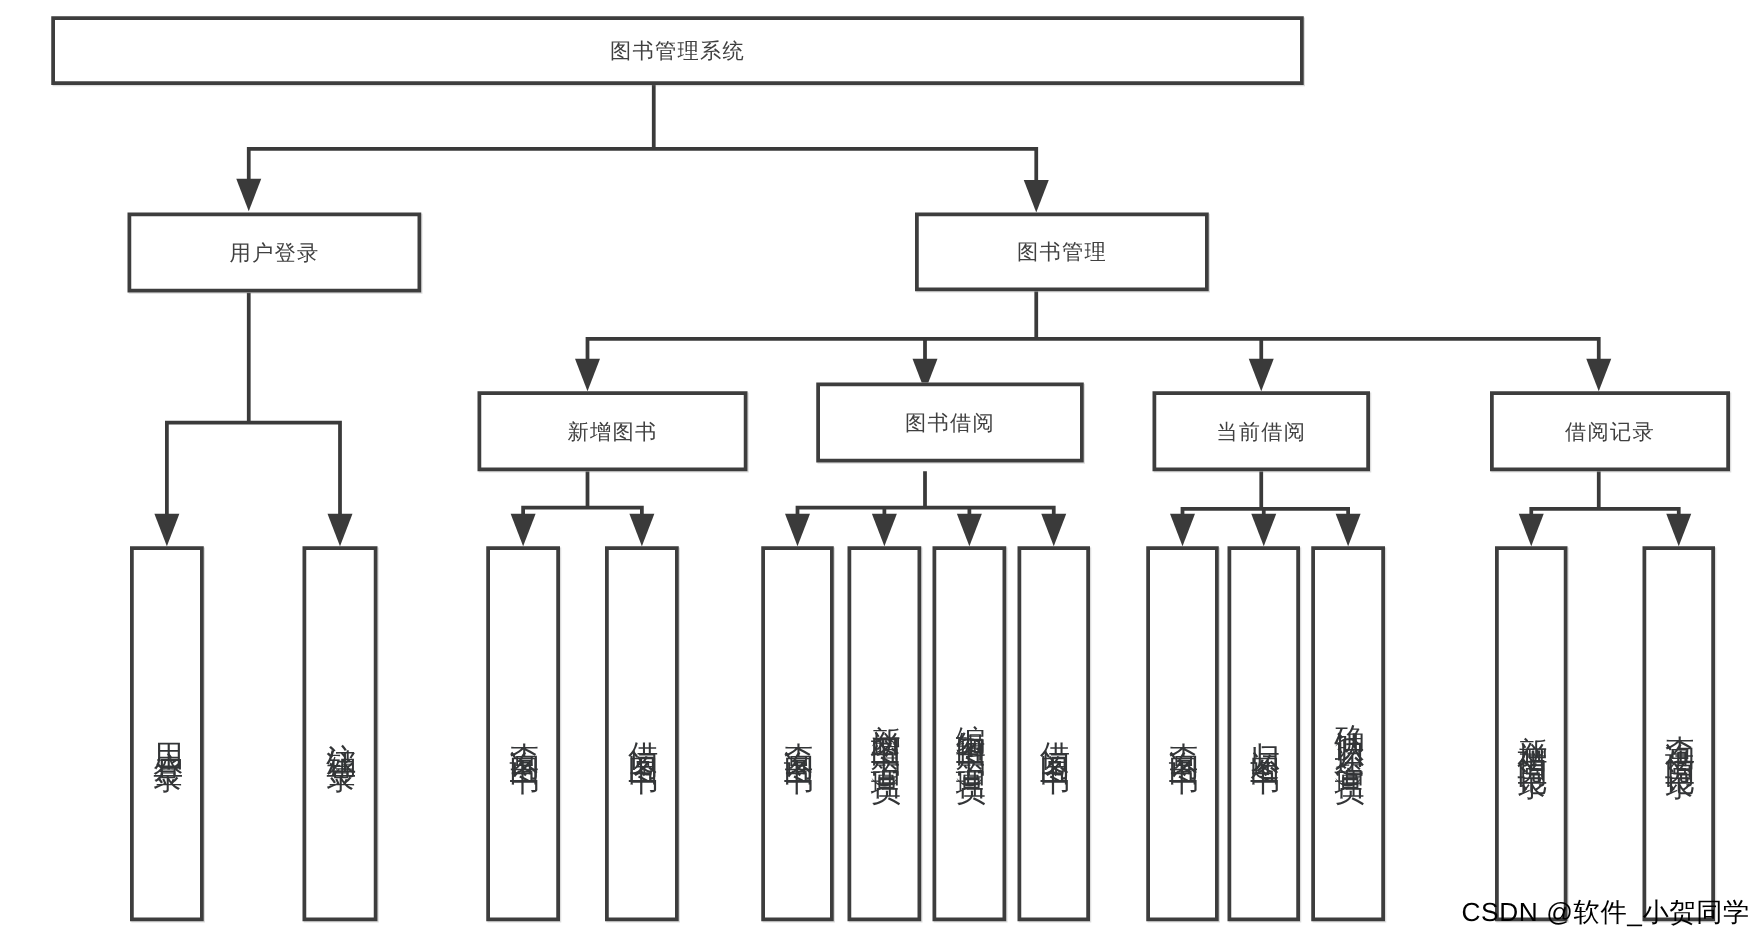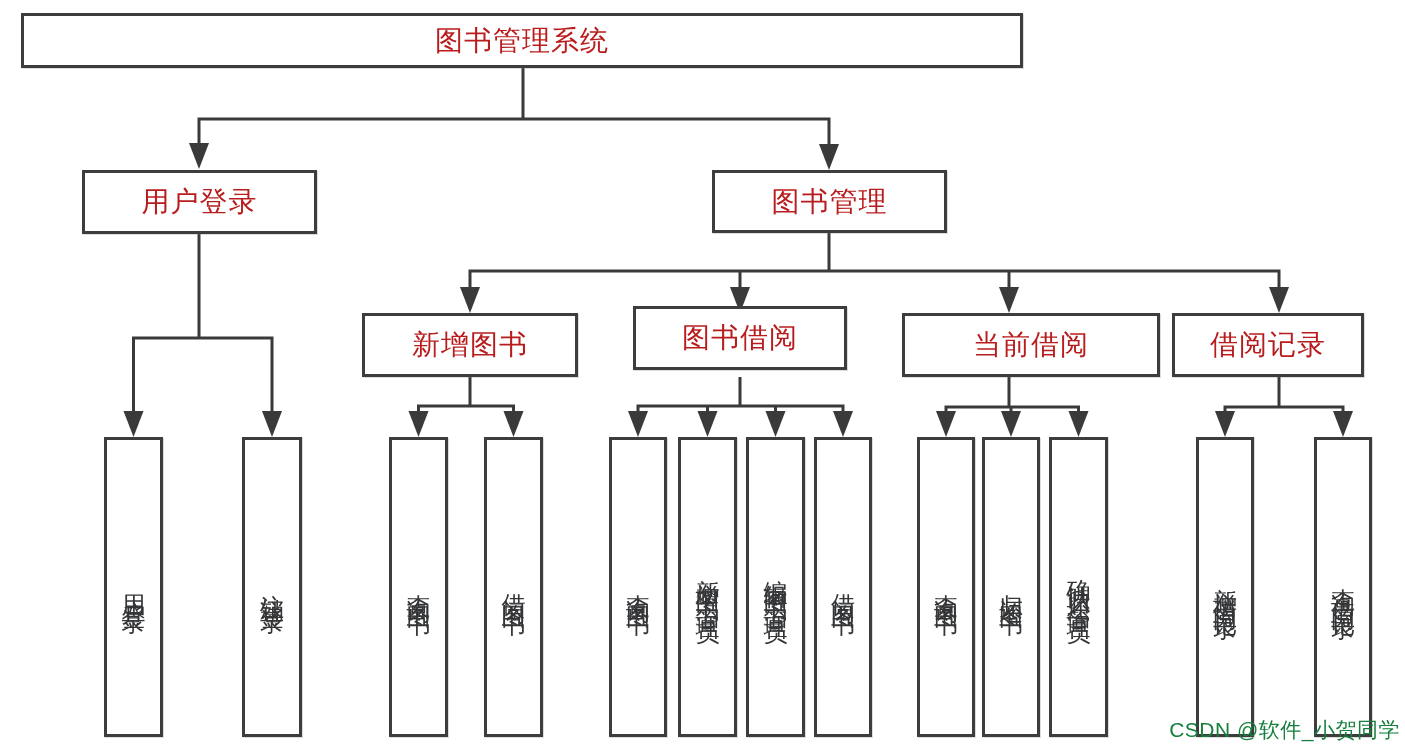--- a/index.html
+++ b/index.html
@@ -21,24 +21,25 @@
     pointer-events: none;
   }
 
   .node {
     position: absolute;
     background: #ffffff;
     border: 3px solid #3d3d3d;
     display: flex;
     align-items: center;
     justify-content: center;
-    color: #b91c1c;
-    font-size: 28px;
+    color: #404040;
+    font-size: 17px;
     letter-spacing: 1px;
     box-shadow: 1px 1px 0 rgba(120,120,120,0.25);
+    margin-left: 20px;
   }
 
   .vnode {
     position: absolute;
     background: #ffffff;
     border: 3px solid #3d3d3d;
     display: flex;
     align-items: center;
     justify-content: center;
     color: #333537;
@@ -51,21 +52,21 @@
     letter-spacing: 6px;
     line-height: 1;
     white-space: nowrap;
   }
 
   .watermark {
     position: absolute;
     top: 716px;
     right: 5px;
     font-size: 21px;
-    color: #15803d;
+    color: #000000;
     letter-spacing: 0.5px;
     white-space: nowrap;
   }
 </style>
 </head>
 <body>
 
 <div class="canvas">
 
   <svg class="connectors" width="1405" height="747" viewBox="0 0 1405 747" aria-hidden="true">
@@ -101,21 +102,21 @@
     </g>
   </svg>
 
   <div class="node" style="left:21px; top:13px; width:1002px; height:55px;">图书管理系统</div>
 
   <div class="node" style="left:82px; top:170px; width:235px; height:64px;">用户登录</div>
   <div class="node" style="left:712px; top:170px; width:235px; height:63px;">图书管理</div>
 
   <div class="node" style="left:362px; top:313px; width:216px; height:64px;">新增图书</div>
   <div class="node" style="left:633px; top:306px; width:214px; height:64px;">图书借阅</div>
-  <div class="node" style="left:902px; top:313px; width:258px; height:64px;">当前借阅</div>
+  <div class="node" style="left:902px; top:313px; width:174px; height:64px;">当前借阅</div>
   <div class="node" style="left:1172px; top:313px; width:192px; height:64px;">借阅记录</div>
 
   <div class="vnode" style="left:104px; top:437px; width:59px; height:300px;">
     <span class="vlabel">用户登录</span>
   </div>
   <div class="vnode" style="left:242px; top:437px; width:60px; height:300px;">
     <span class="vlabel">注销登录</span>
   </div>
 
   <div class="vnode" style="left:389px; top:437px; width:59px; height:300px;">

